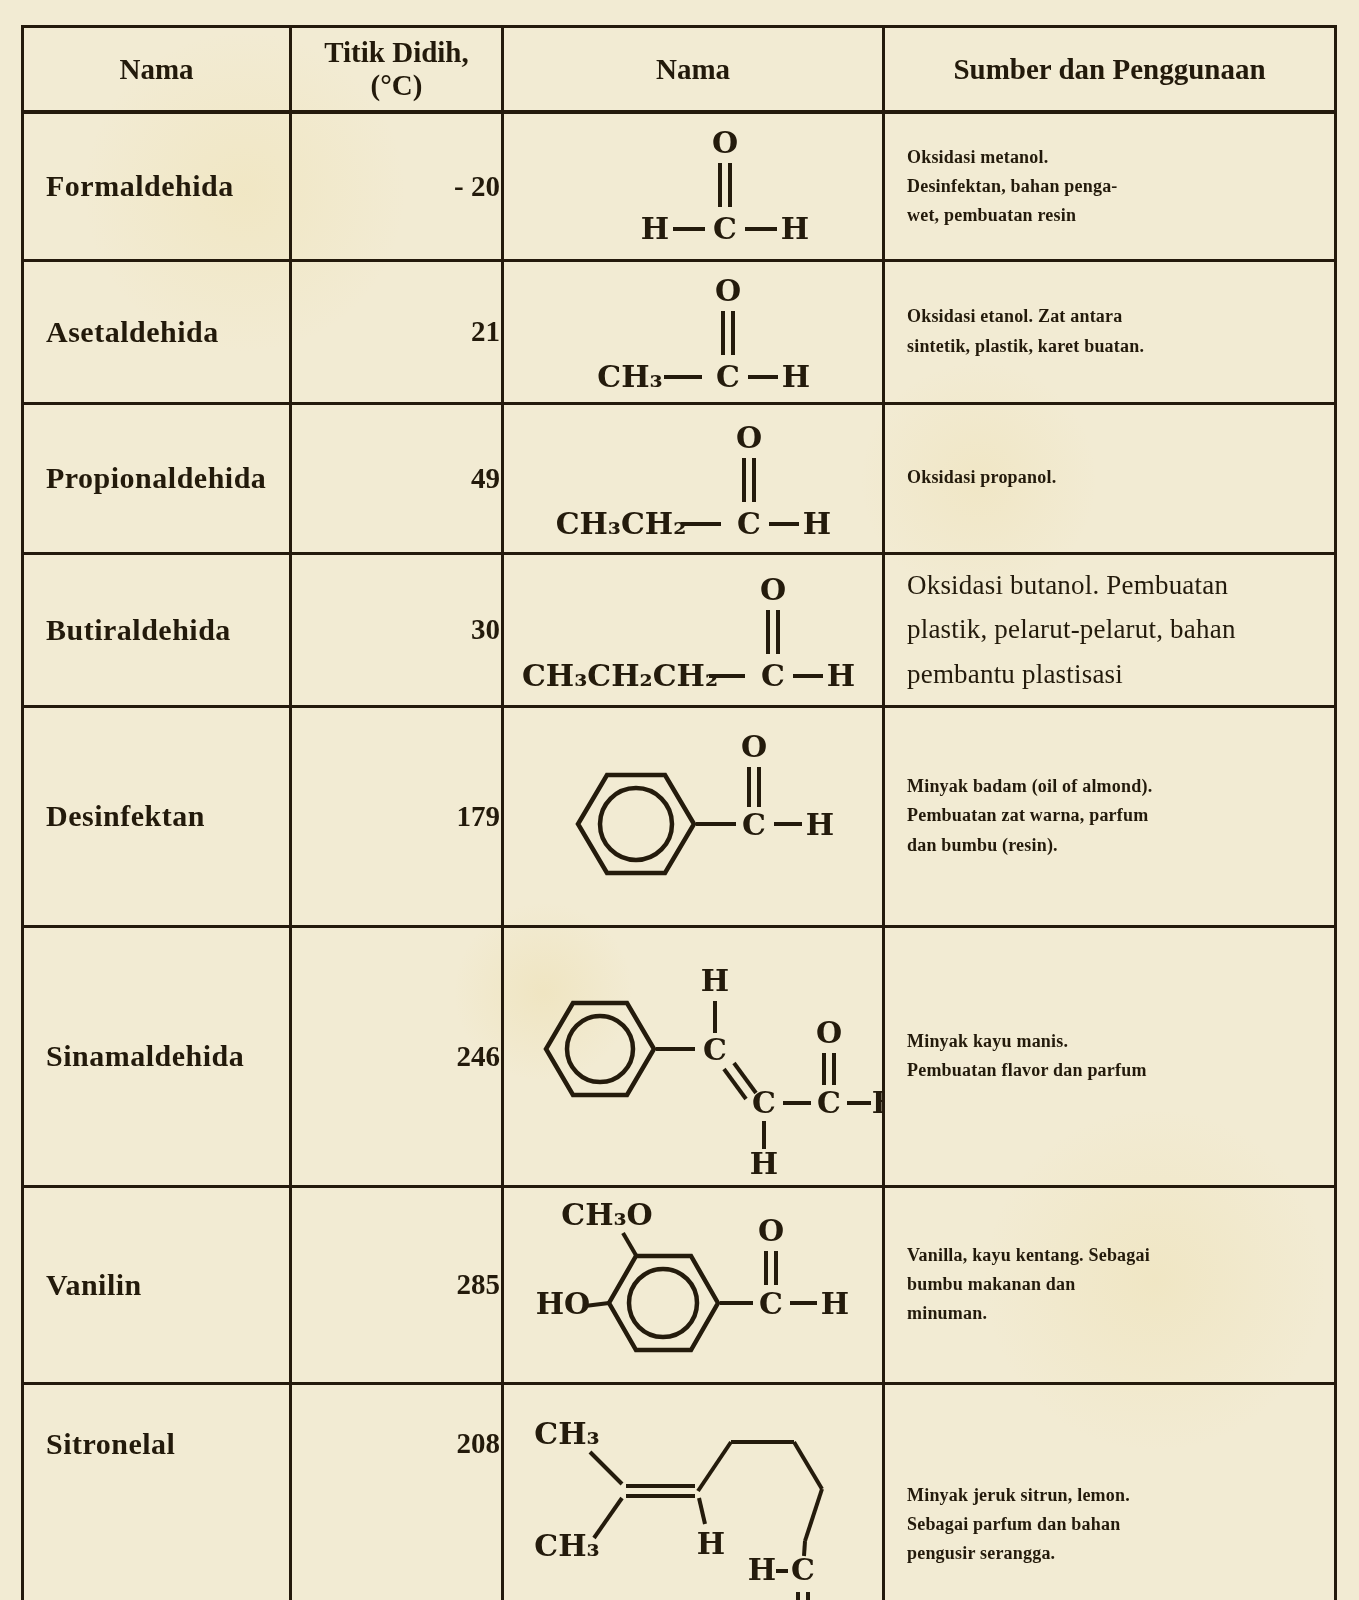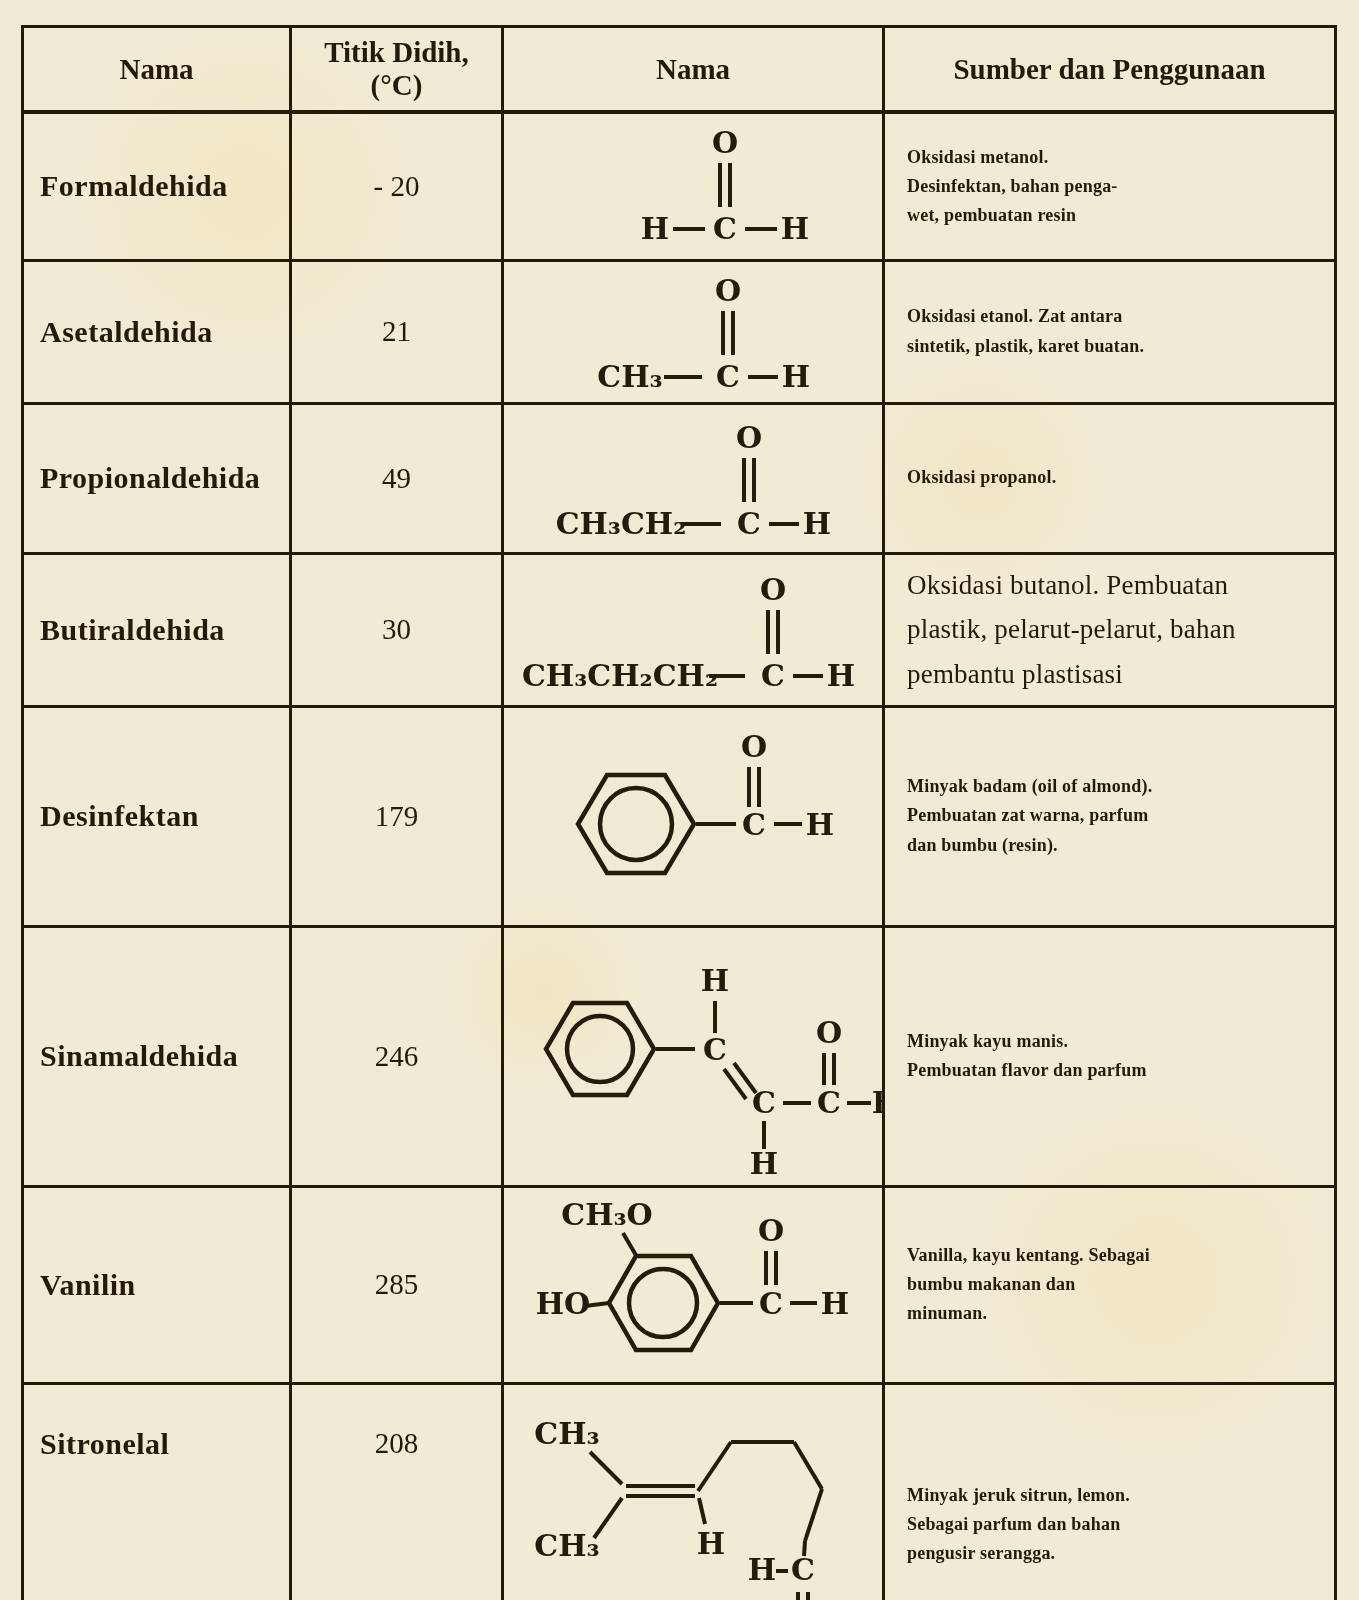--- a/index.html
+++ b/index.html
@@ -34,26 +34,26 @@
   }
   .tbl th{
     font-size:29px;font-weight:bold;
     text-align:center;
     white-space:pre-line;
     height:80px;
     border-bottom-width:4px;
   }
   td.name{
     font-size:30px;font-weight:bold;
-    padding-left:16px;
+    padding-left:22px;
     letter-spacing:.5px;
   }
   td.bp{
-    font-size:29px;font-weight:normal;
-    text-align:center;
+    font-size:29px;font-weight:bold;
+    text-align:right;
   }
   td.formula{text-align:center;}
   td.usage{
     font-family:Liberation Serif, serif;
     font-size:18px;font-weight:bold;
     line-height:1.62;
     padding:8px 14px 8px 22px;
     white-space:pre-line;
     letter-spacing:.2px;
   }

